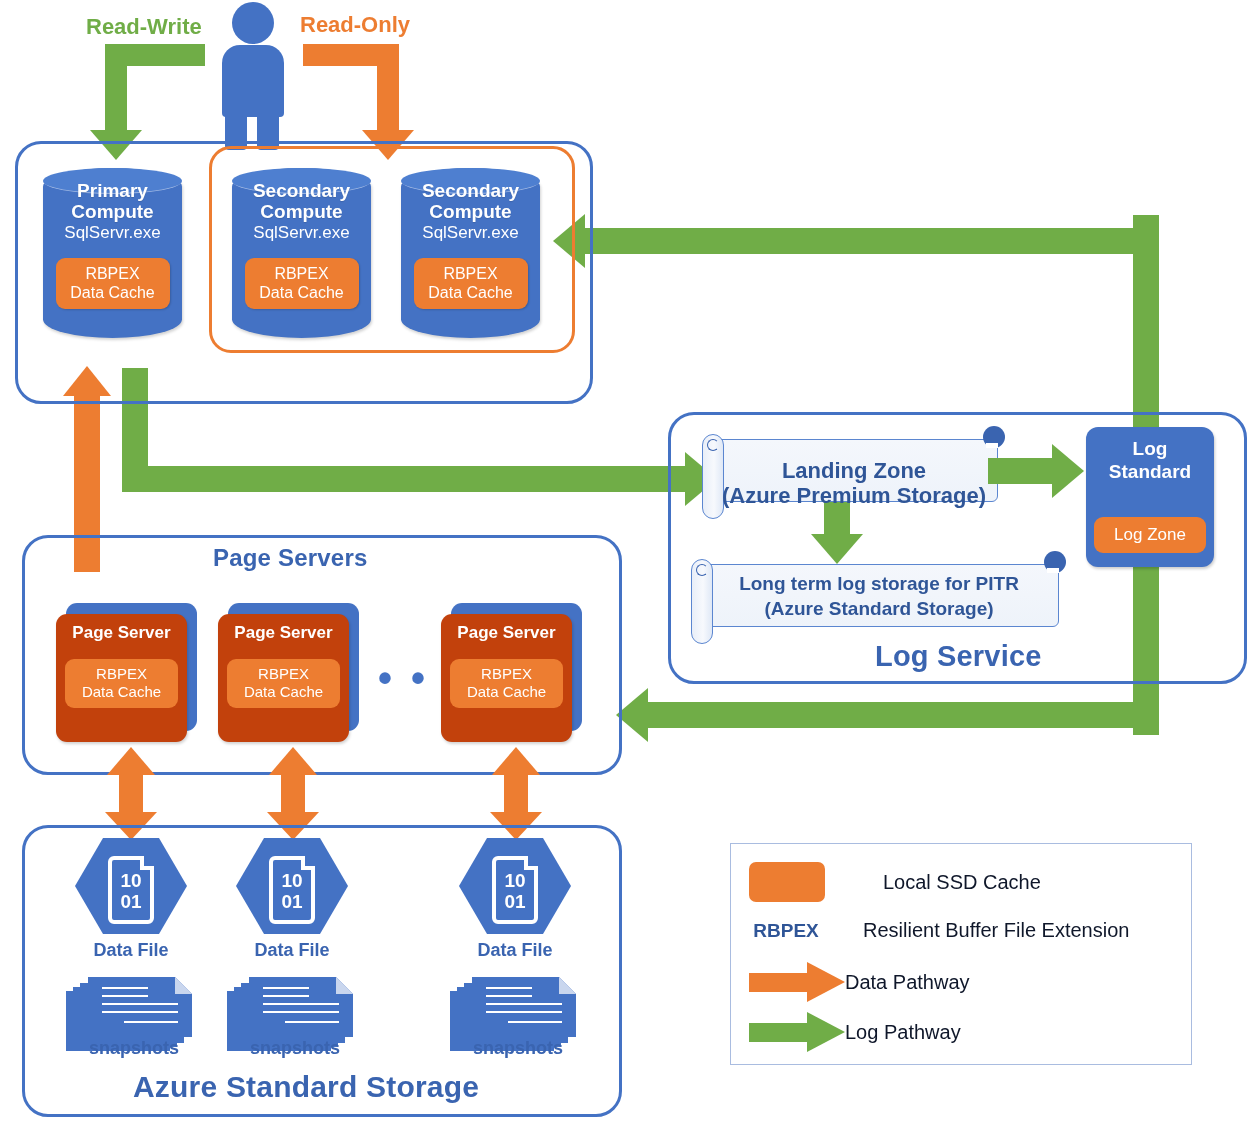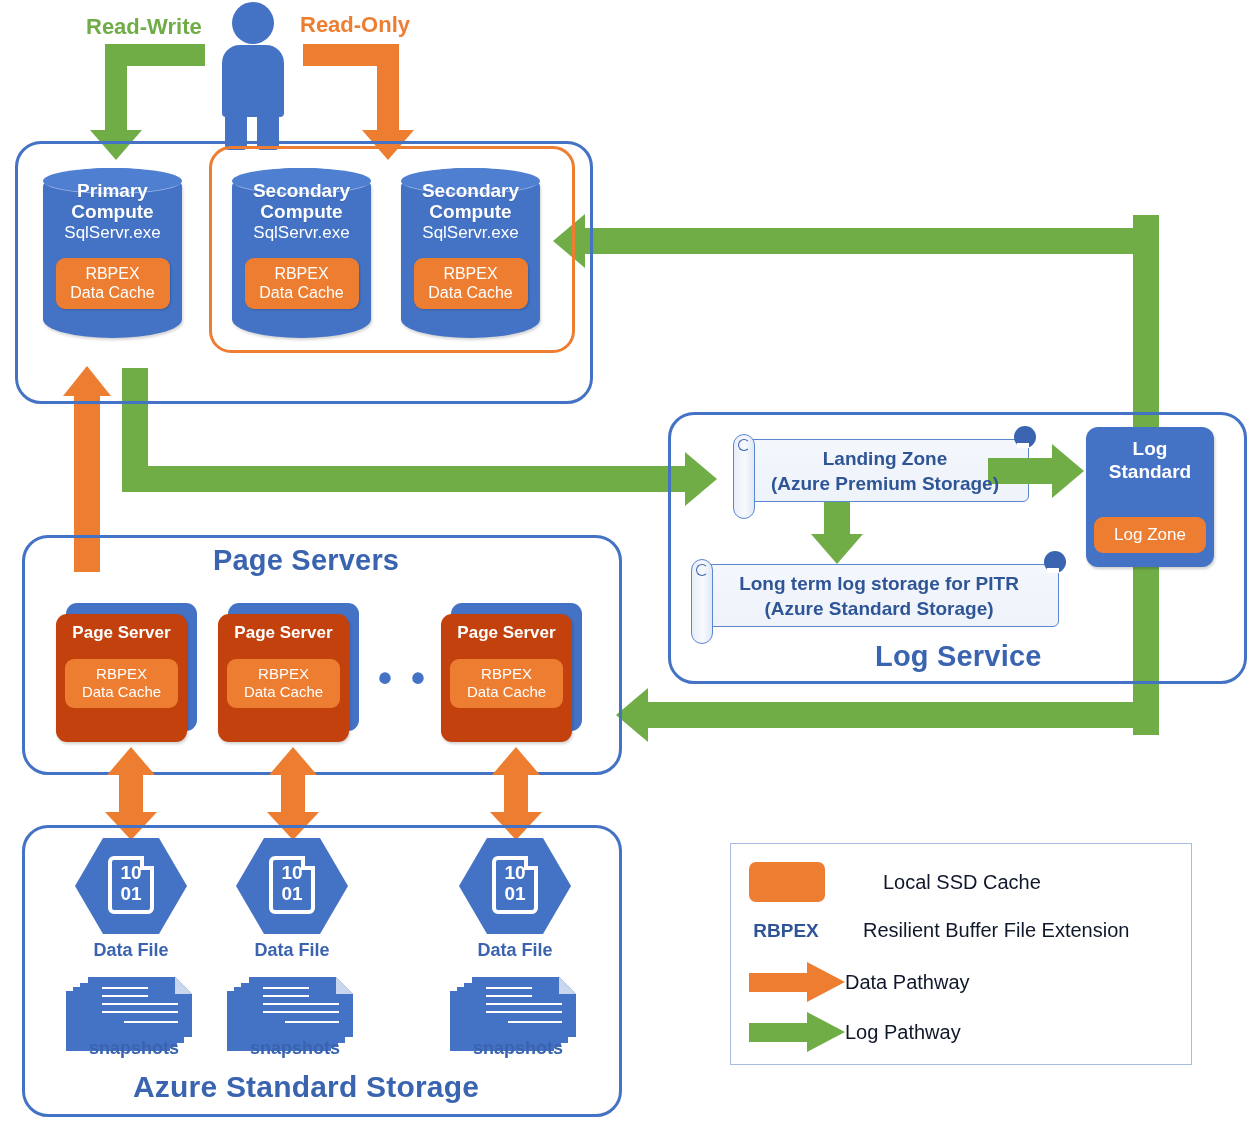--- a/index.html
+++ b/index.html
@@ -142,24 +142,24 @@
   .person-legL,.person-legR{position:absolute;width:22px;height:46px;background:#4472C4;border-radius:0 0 4px 4px;}
 
   
   .hex{position:absolute;width:112px;height:96px;}
   .hex-shape{
     position:absolute;left:0;top:0;width:112px;height:96px;
     background:#4472C4;
     clip-path:polygon(25% 0%,75% 0%,100% 50%,75% 100%,25% 100%,0% 50%);
   }
   .doc-icon{
-    position:absolute;left:33px;top:18px;width:46px;height:58px;
+    position:absolute;left:33px;top:18px;width:46px;height:68px;
     border:4px solid #ffffff;border-radius:6px;box-sizing:border-box;
     color:#ffffff;font-weight:bold;font-size:19px;line-height:21px;
-    text-align:center;padding-top:2px;
+    text-align:center;padding-top:10px;
   }
   .doc-fold{
     position:absolute;right:-4px;top:-4px;width:14px;height:14px;
     background:#4472C4;border-left:4px solid #fff;border-bottom:4px solid #fff;
     transform:rotate(0deg);box-sizing:border-box;
   }
   .caption{
     position:absolute;color:#3A64B0;font-weight:bold;font-size:18px;
     text-align:center;white-space:nowrap;
   }
@@ -283,21 +283,21 @@
     <div class="cache-chip" style="top:90px;">
       <div>RBPEX</div>
       <div>Data Cache</div>
     </div>
   </div>
 
   <div class="group-box" style="left:668px;top:412px;width:579px;height:272px;"></div>
 
   <div class="group-title" style="left:875px;top:640px;font-size:29px;">Log Service</div>
 
-  <div class="scroll-box" style="left:741px;top:439px;width:288px;height:63px;font-size:19px;line-height:25px;padding-top:6px;">
+  <div class="scroll-box" style="left:710px;top:439px;width:288px;height:63px;font-size:22px;line-height:25px;padding-top:18px;">
     <div class="scroll-left"></div>
     <div class="scroll-curl"></div>
     <div class="scroll-dot"></div>
     <div class="scroll-text">Landing Zone</div>
     <div class="scroll-text">(Azure Premium Storage)</div>
   </div>
 
   <div class="scroll-box" style="left:699px;top:564px;width:360px;height:63px;font-size:19px;line-height:25px;padding-top:6px;">
     <div class="scroll-left"></div>
     <div class="scroll-curl"></div>
@@ -317,21 +317,21 @@
   </div>
 
   <div class="logsvc" style="left:1086px;top:427px;width:128px;height:140px;">
     <div class="logsvc-title">Log</div>
     <div class="logsvc-title" style="padding-top:0;">Standard</div>
     <div class="logsvc-chip">Log Zone</div>
   </div>
 
   <div class="group-box" style="left:22px;top:535px;width:600px;height:240px;"></div>
 
-  <div class="group-title" style="left:213px;top:544px;font-size:29px;">Page Servers</div>
+  <div class="group-title" style="left:213px;top:544px;font-size:24px;">Page Servers</div>
 
   <div class="ps-wrap" style="left:56px;top:603px;width:145px;height:142px;">
     <div class="ps-back"></div>
     <div class="ps-front">
       <div class="ps-title">Page Server</div>
       <div class="ps-chip">
         <div>RBPEX</div>
         <div>Data Cache</div>
       </div>
     </div>

